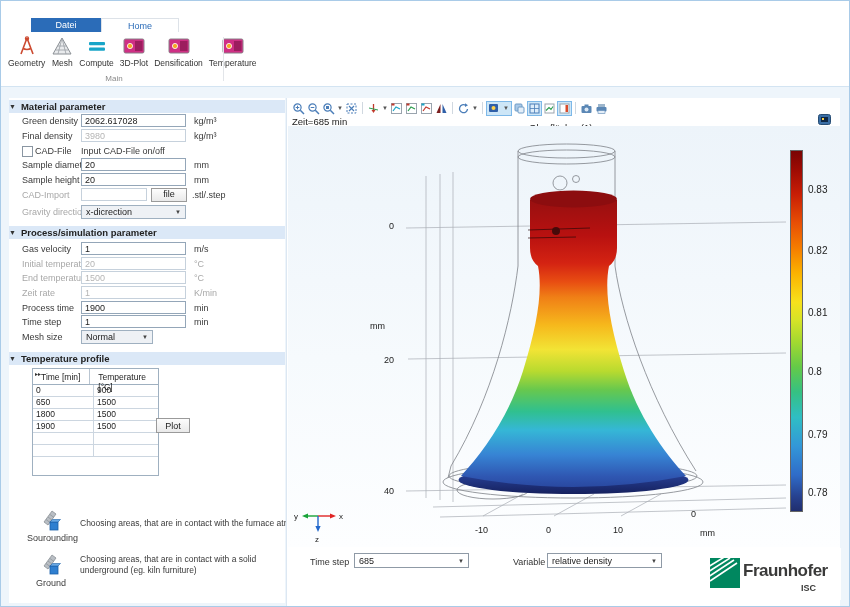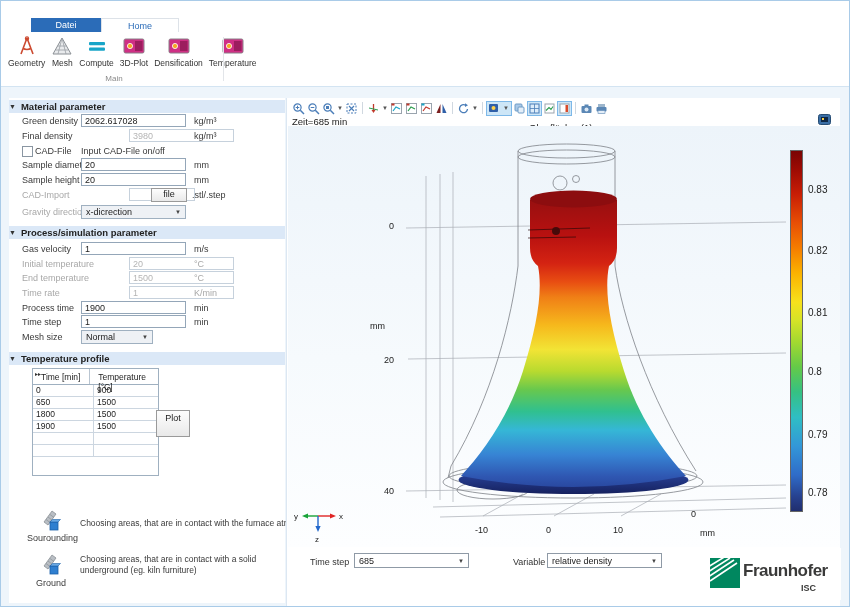--- a/index.html
+++ b/index.html
@@ -31,21 +31,21 @@
   
   .sechead{position:absolute;left:0;width:276px;height:13px;background:#dbe8f7;display:flex;align-items:center;
            font-size:9.5px;font-weight:bold;color:#222;box-sizing:border-box;}
   .sechead .tri{font-size:7px;margin-right:5px;color:#333;font-weight:normal;}
   
   .prow{position:absolute;left:0;width:276px;height:14px;padding-left:16px;}
   .plabel{position:absolute;left:13px;top:2px;font-size:9px;color:#3a3a3a;white-space:nowrap;}
   .plabel.dis{color:#a8a8a8;}
   .pinput{position:absolute;left:72px;top:0;width:105px;height:13px;border:1px solid #94a6b8;background:#fff;
           font-size:9px;padding:0 3px;box-sizing:border-box;font-family:inherit;color:#222;}
-  .pinput.dis{border-color:#c6d1dc;color:#b5b5b5;margin-left:48px;}
+  .pinput.dis{border-color:#c6d1dc;color:#b5b5b5;}
   .punit{position:absolute;left:185px;top:2px;font-size:9px;color:#3a3a3a;white-space:nowrap;}
   .punit.dis{color:#a8a8a8;}
   .psel{position:absolute;left:72px;top:0;height:14px;border:1px solid #9fb0c0;background:#eef1f5;font-size:9px;
         display:flex;align-items:center;padding:0 4px;box-sizing:border-box;color:#222;}
   .psel .arr{margin-left:auto;font-size:6px;color:#444;}
   .cbx{position:absolute;left:13px;top:2px;width:9px;height:9px;border:1px solid #8a96a2;background:#fff;}
   .fbtn{position:absolute;height:14px;background:linear-gradient(#fdfdfd,#e9e9e9);border:1px solid #9a9a9a;
         font-size:9px;text-align:center;box-sizing:border-box;color:#222;}
   
   #ttable{position:absolute;left:23px;top:270px;width:127px;height:108px;border:1px solid #9fb0c0;background:#fff;box-sizing:border-box;}
@@ -220,21 +220,21 @@
         <span class="plabel dis">Initial temperature</span>
         <input class="pinput dis" value="20" style="">
         <span class="punit dis">°C</span>
       </div>
       <div class="prow" style="top:173px">
         <span class="plabel dis">End temperature</span>
         <input class="pinput dis" value="1500" style="">
         <span class="punit dis">°C</span>
       </div>
       <div class="prow" style="top:188px">
-        <span class="plabel dis">Time rate</span>
+        <span class="plabel dis">Zeit rate</span>
         <input class="pinput dis" value="1" style="">
         <span class="punit dis">K/min</span>
       </div>
       <div class="prow" style="top:203px">
         <span class="plabel">Process time</span>
         <input class="pinput" value="1900" style="">
         <span class="punit">min</span>
       </div>
       <div class="prow" style="top:217px">
         <span class="plabel">Time step</span>
@@ -277,21 +277,21 @@
           </div>
         <div class="trow">
             <div class="tc tc1"></div>
             <div class="tc"></div>
           </div>
         <div class="trow">
             <div class="tc tc1"></div>
             <div class="tc"></div>
           </div>
       </div>
-      <div class="fbtn" style="left:147px;top:312px;width:34px;height:27px;line-height:14px">Plot</div>
+      <div class="fbtn" style="left:147px;top:320px;width:34px;height:15px;line-height:14px">Plot</div>
 
       <svg class="abs" style="left:30px;top:410px" width="24" height="24">
         <path d="M5 14 L13 3 L17 6 L9 17 Z" fill="#b9bec4" stroke="#8a9096" stroke-width="0.8"></path>
         <path d="M7 11.5 L11 14.5 M9 9 L13 12 M11 6.5 L15 9.5" stroke="#8a9096" stroke-width="0.7"></path>
         <rect x="11" y="14" width="8" height="8" fill="#2f7fd0" stroke="#1b5fa8" stroke-width="0.8"></rect>
         <path d="M11 14 L13.5 11.5 L21.5 11.5 L19 14 Z" fill="#6aa9e4" stroke="#1b5fa8" stroke-width="0.6"></path>
       </svg>
       <div class="cname" style="left:18px;top:435px">Sourounding</div>
       <div class="cdesc" style="left:71px;top:420px;width:212px;white-space:nowrap">Choosing areas, that are in contact with the furnace atmoshpere</div>
       <svg class="abs" style="left:30px;top:454px" width="24" height="24">

